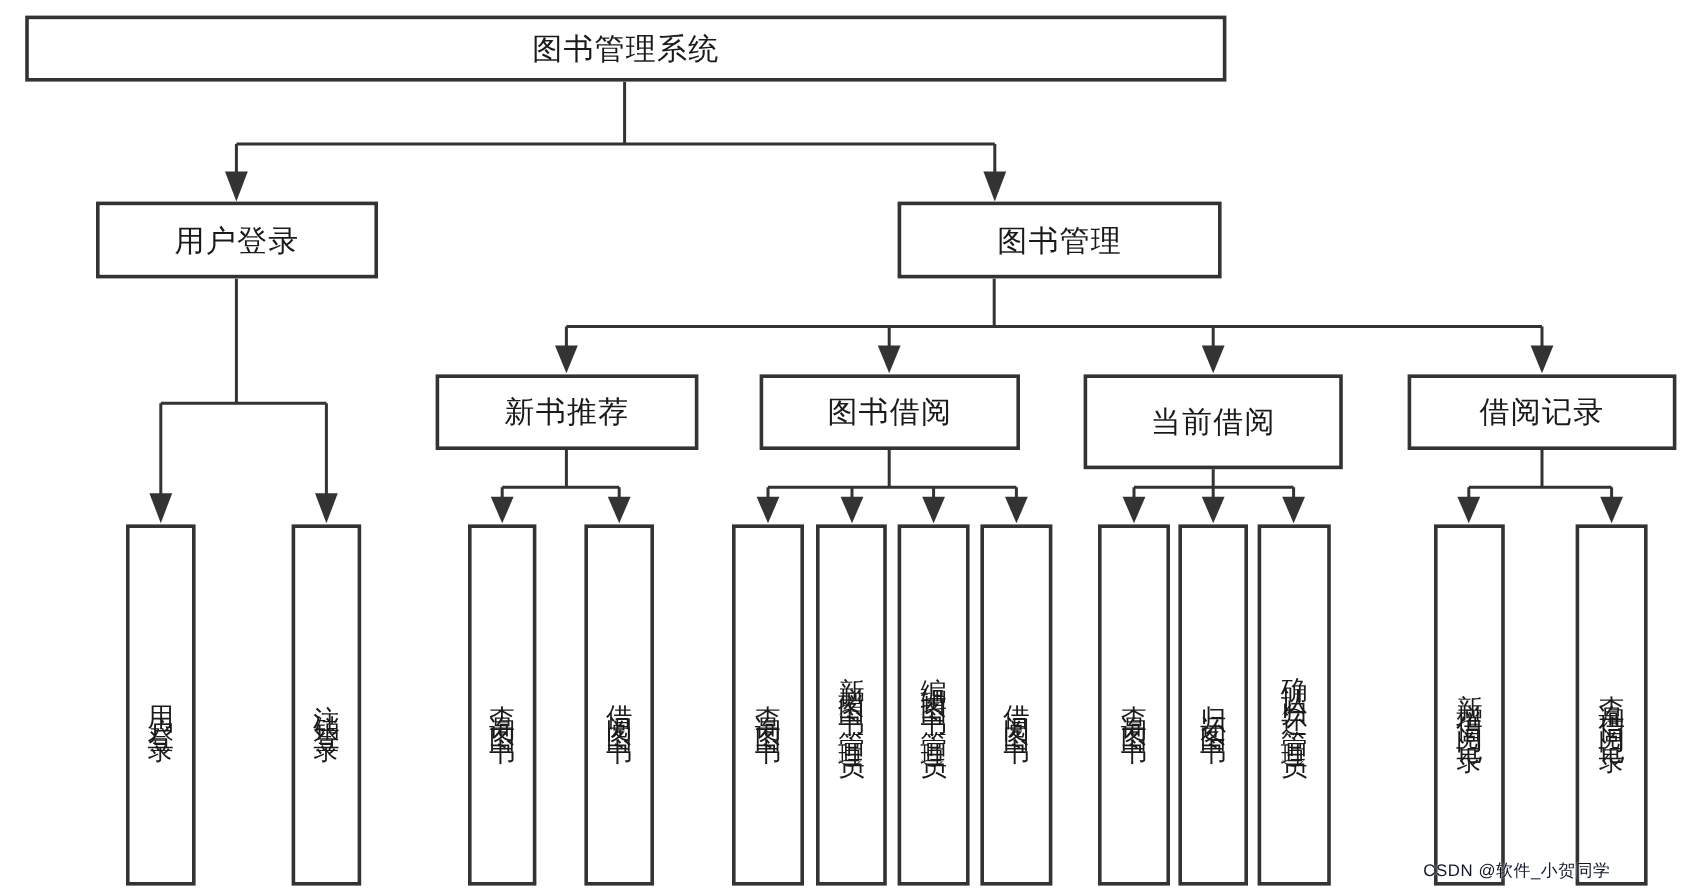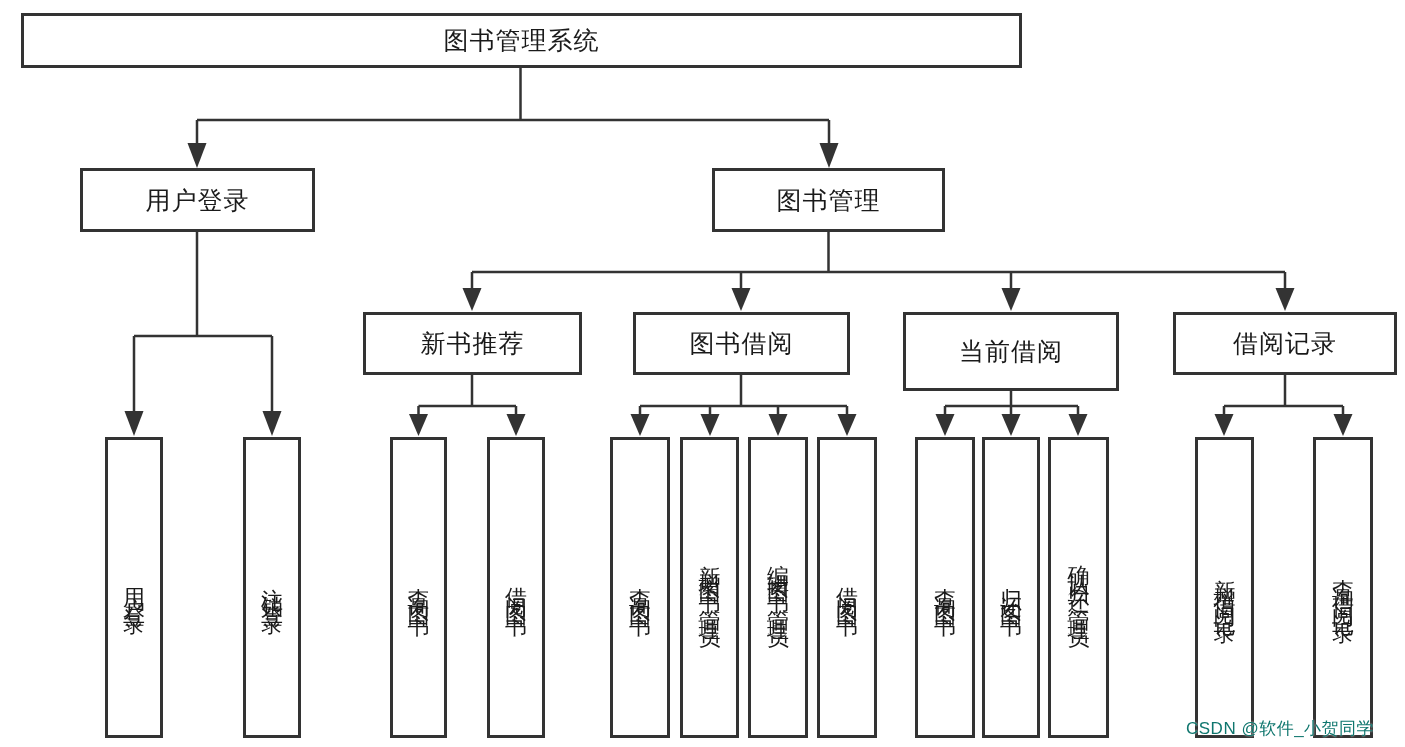--- a/index.html
+++ b/index.html
@@ -34,23 +34,23 @@
     text-orientation: mixed;
     font-size: 22px;
     letter-spacing: 9px;
     line-height: 1;
     color: #1a1a1a;
   }
   .watermark {
     position: absolute;
     left: 1186px;
     top: 717px;
-    font-size: 17px;
+    font-size: 14px;
     letter-spacing: 0.5px;
-    color: #0f766e;
+    color: #0f172a;
     text-shadow: 0 0 2px #ffffff;
     white-space: nowrap;
     z-index: 5;
   }
 </style>
 </head>
 <body>
 
 <div class="stage">
 
@@ -87,21 +87,21 @@
     </g>
   </svg>
 
   <div class="hbox" style="left:21px;top:13px;width:1001px;height:55px">
     <span class="lbl">图书管理系统</span>
   </div>
 
   <div class="hbox" style="left:80px;top:168px;width:235px;height:64px">
     <span class="lbl">用户登录</span>
   </div>
-  <div class="hbox" style="left:712px;top:168px;width:233px;height:64px">
+  <div class="hbox" style="left:748px;top:168px;width:270px;height:64px">
     <span class="lbl">图书管理</span>
   </div>
 
   <div class="hbox" style="left:363px;top:312px;width:219px;height:63px">
     <span class="lbl">新书推荐</span>
   </div>
   <div class="hbox" style="left:633px;top:312px;width:217px;height:63px">
     <span class="lbl">图书借阅</span>
   </div>
   <div class="hbox" style="left:903px;top:312px;width:216px;height:79px">

